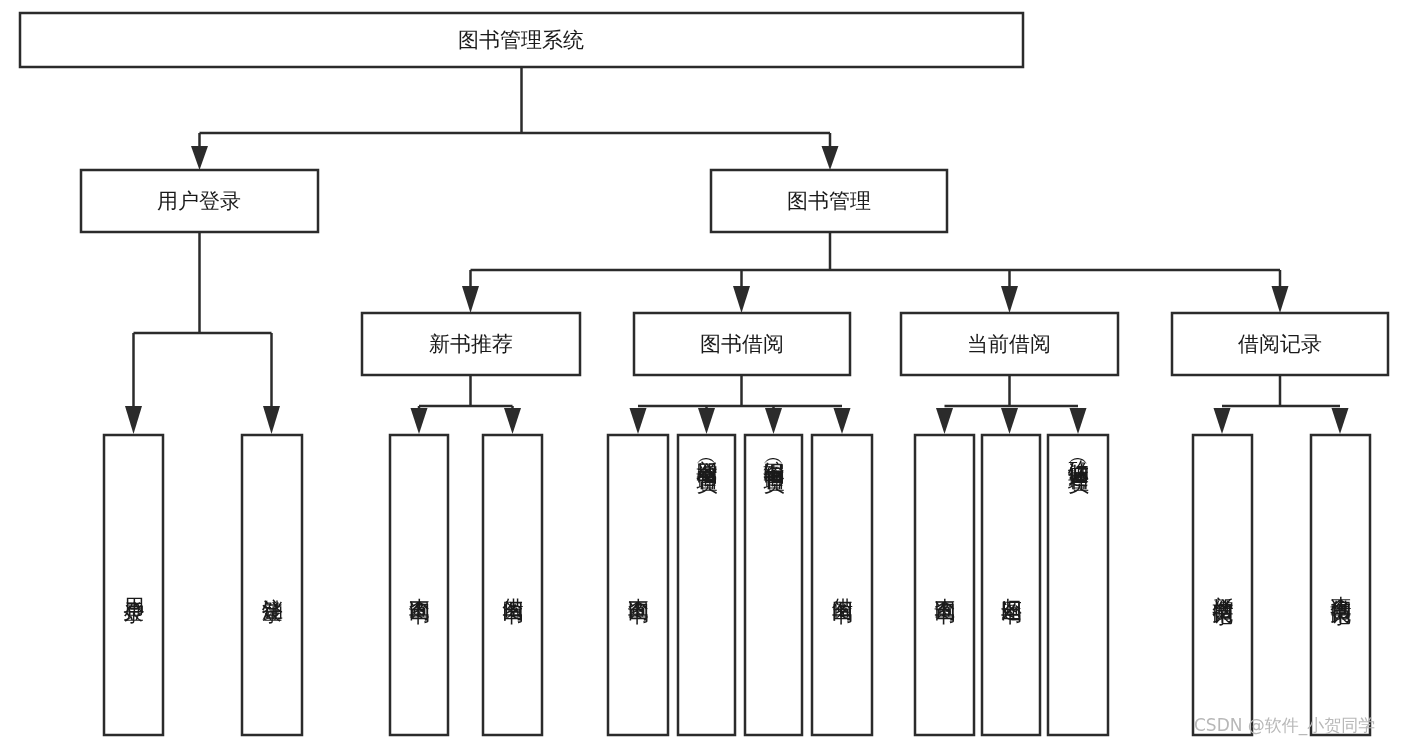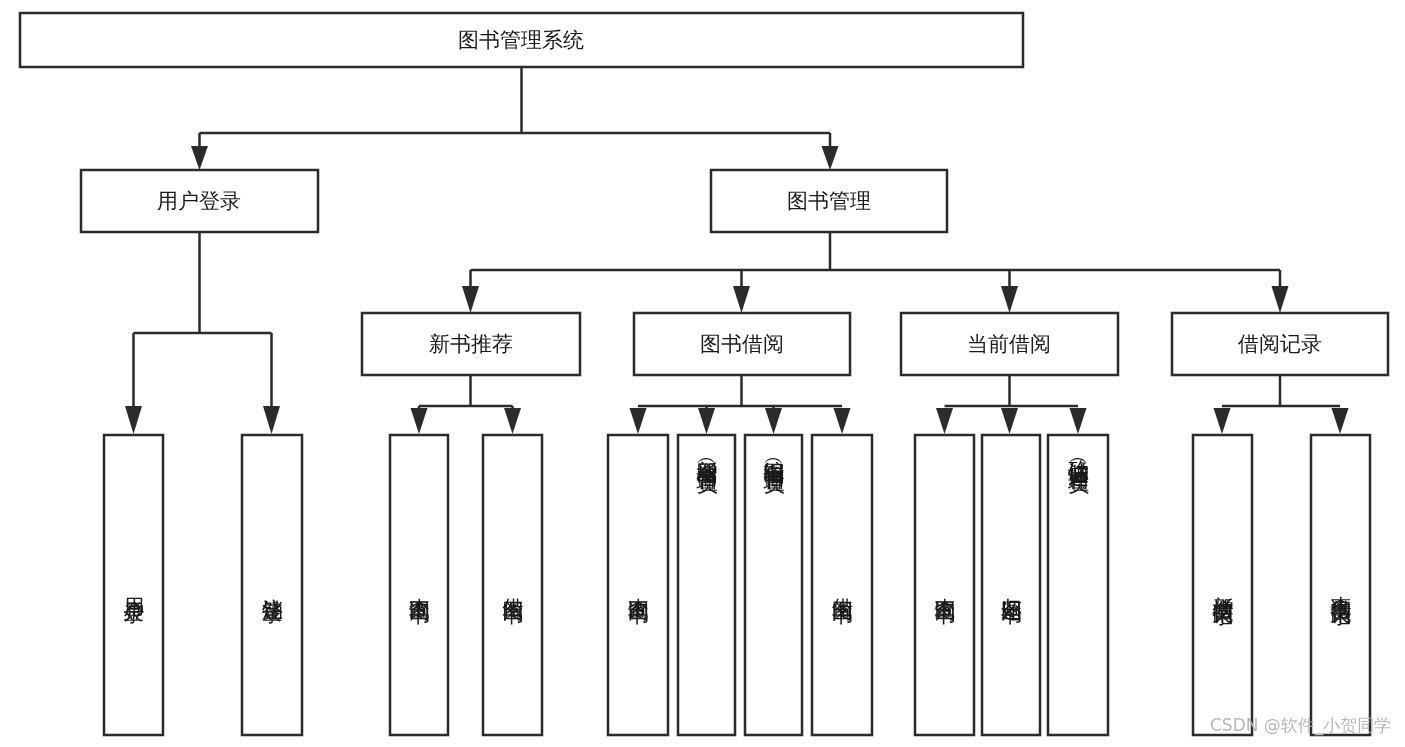--- a/index.html
+++ b/index.html
@@ -223,15 +223,15 @@
     <span class="node-label-v" style="position:static; margin-top:8px;">确认归还（管理员）</span>
   </div>
 
   <div class="vlabel-wrap" style="left:1193px; top:435px; width:59px; height:300px;">
     <span class="node-label-v" style="position:static;">新增借阅记录</span>
   </div>
   <div class="vlabel-wrap" style="left:1311px; top:435px; width:59px; height:300px;">
     <span class="node-label-v" style="position:static;">查询借阅记录</span>
   </div>
 
-  <div class="watermark" style="left:1194px; top:714px;margin-left:16px;">CSDN @软件_小贺同学</div>
+  <div class="watermark" style="left:1194px; top:714px;">CSDN @软件_小贺同学</div>
 
 </div>
 
 </body></html>

